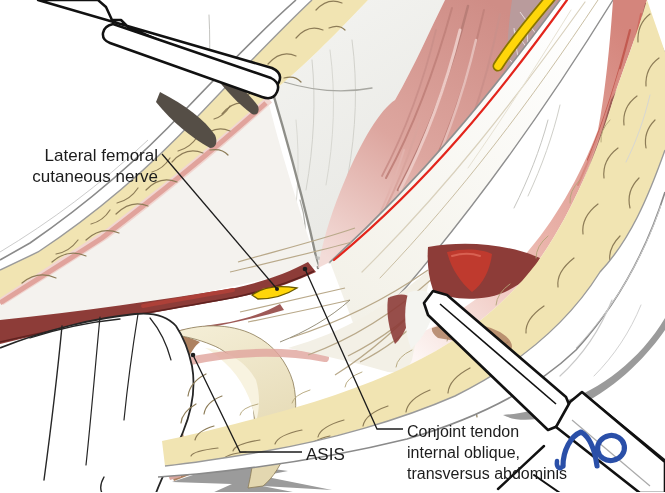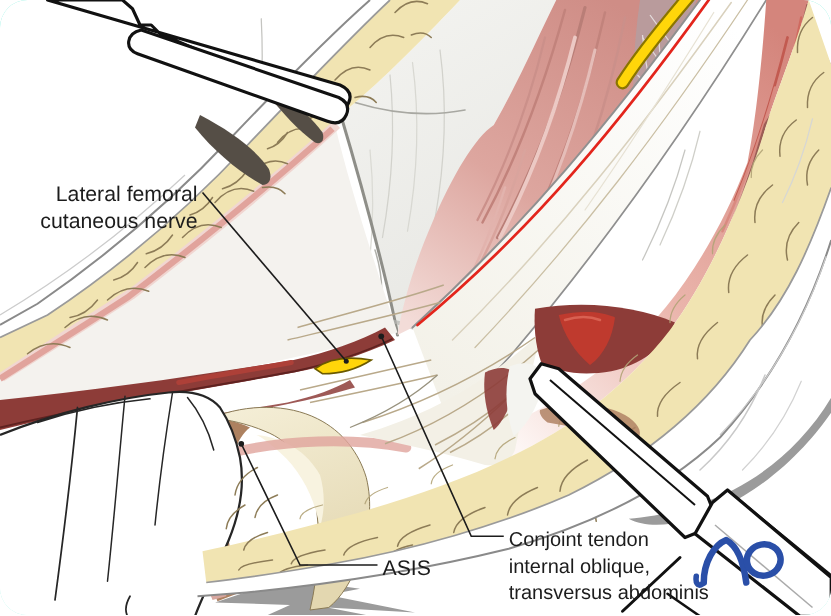--- a/index.html
+++ b/index.html
@@ -1,17 +1,17 @@
 <!DOCTYPE html>
 <html><head>
 <meta charset="utf-8">
 <style>
   html,body{margin:0;padding:0;background:#ffffff;}
   .stage{position:relative;width:665px;height:492px;background:#5eead4;overflow:hidden;
-         font-family:"Liberation Sans", sans-serif;border-radius:22px;}
+         font-family:"Liberation Sans", sans-serif;}
   svg{display:block;}
   .anat-label{font-family:"Liberation Sans", sans-serif;font-size:17px;fill:#1c1c1c;}
   .anat-label-sm{font-family:"Liberation Sans", sans-serif;font-size:16px;fill:#1c1c1c;}
 </style>
 </head>
 <body>
 
 <div class="stage">
 <svg width="665" height="493" viewBox="0 0 665 493" xmlns="http://www.w3.org/2000/svg">
   <defs>

